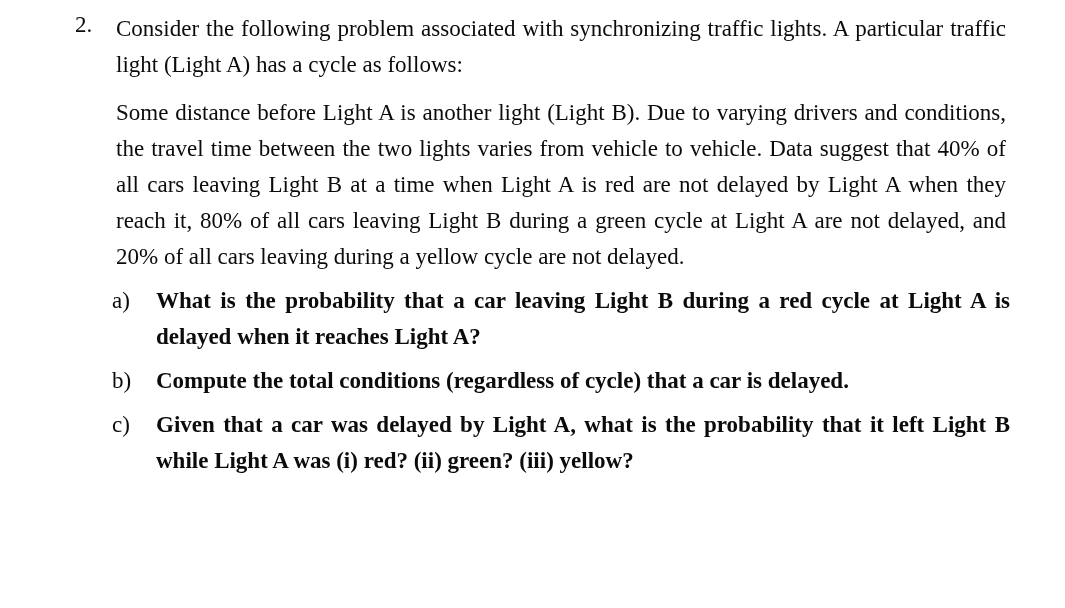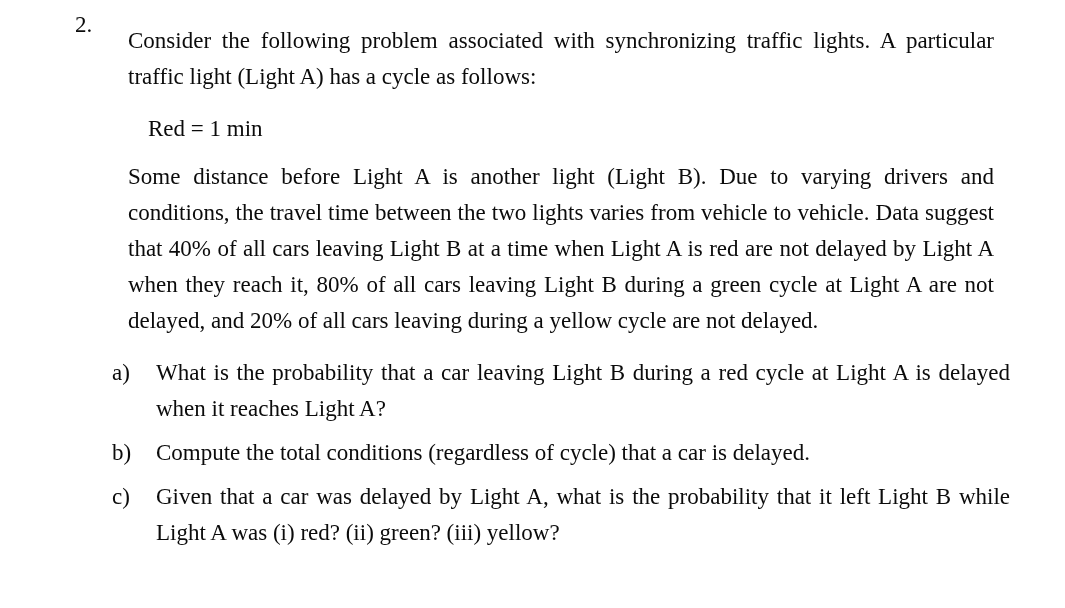--- a/index.html
+++ b/index.html
@@ -27,21 +27,21 @@
   .problem-number {
     margin-left: 75px;
     width: 37px;
     flex: 0 0 37px;
   }
   .problem-content {
     width: 898px;
     flex: 0 0 898px;
   }
   .para {
-    margin: 16px;
+    margin: 4px;
     text-align: justify;
   }
   .cycle-list {
     margin: 12px 0 0 36px;
   }
   .cycle-line {
     white-space: pre;
   }
   .body-para {
     margin-top: 12px;
@@ -52,34 +52,34 @@
     margin-top: 8px;
   }
   .part-label {
     width: 44px;
     flex: 0 0 44px;
   }
   .part-text {
     flex: 1 1 auto;
     text-align: justify;
     margin: 0;
+    font-weight: bold;
   }
 </style>
 </head>
 <body>
 
 <div class="page">
   <div class="problem">
     <div class="problem-number">2.</div>
     <div class="problem-content">
 
       <p class="para">Consider the following problem associated with synchronizing traffic lights. A particular traffic light (Light A) has a cycle as follows:</p>
 
       <div class="cycle-list">
-        <div class="cycle-line">Red = 1 min</div>
       </div>
 
       <p class="para body-para">Some distance before Light A is another light (Light B). Due to varying drivers and conditions, the travel time between the two lights varies from vehicle to vehicle. Data suggest that 40% of all cars leaving Light B at a time when Light A is red are not delayed by Light A when they reach it, 80% of all cars leaving Light B during a green cycle at Light A are not delayed, and 20% of all cars leaving during a yellow cycle are not delayed.</p>
 
       <div class="part">
         <div class="part-label">a)</div>
         <p class="part-text">What is the probability that a car leaving Light B during a red cycle at Light A is delayed when it reaches Light A?</p>
       </div>
 
       <div class="part">

